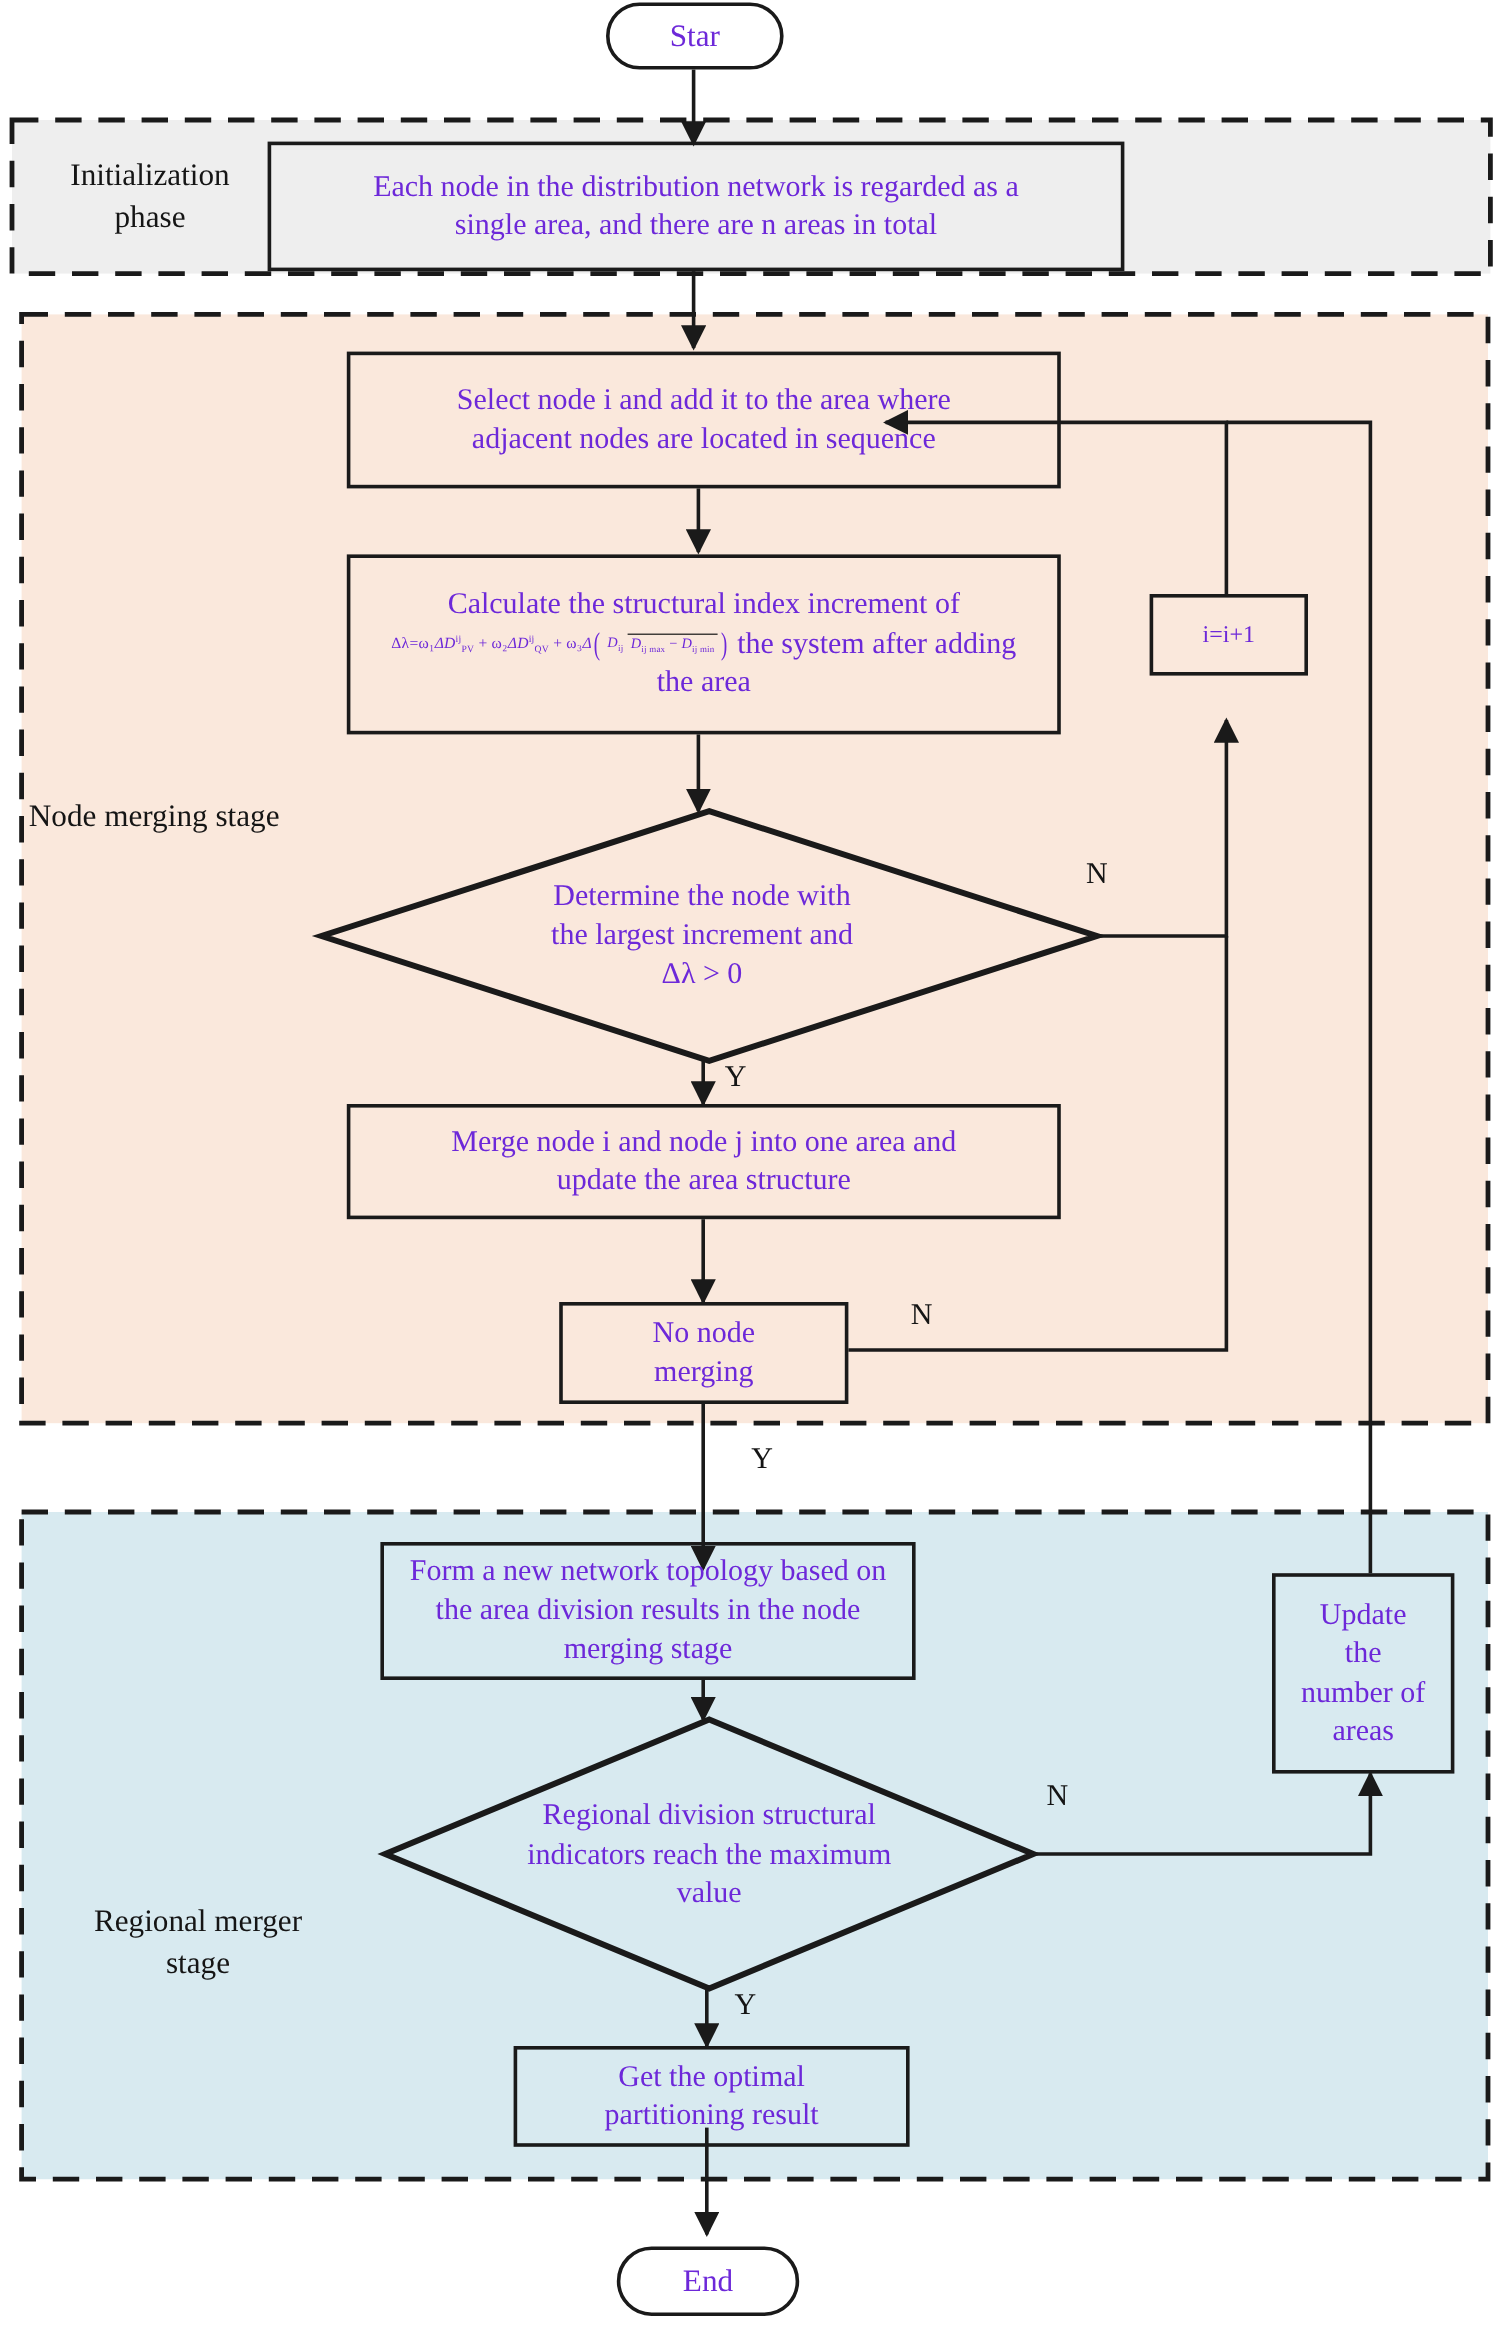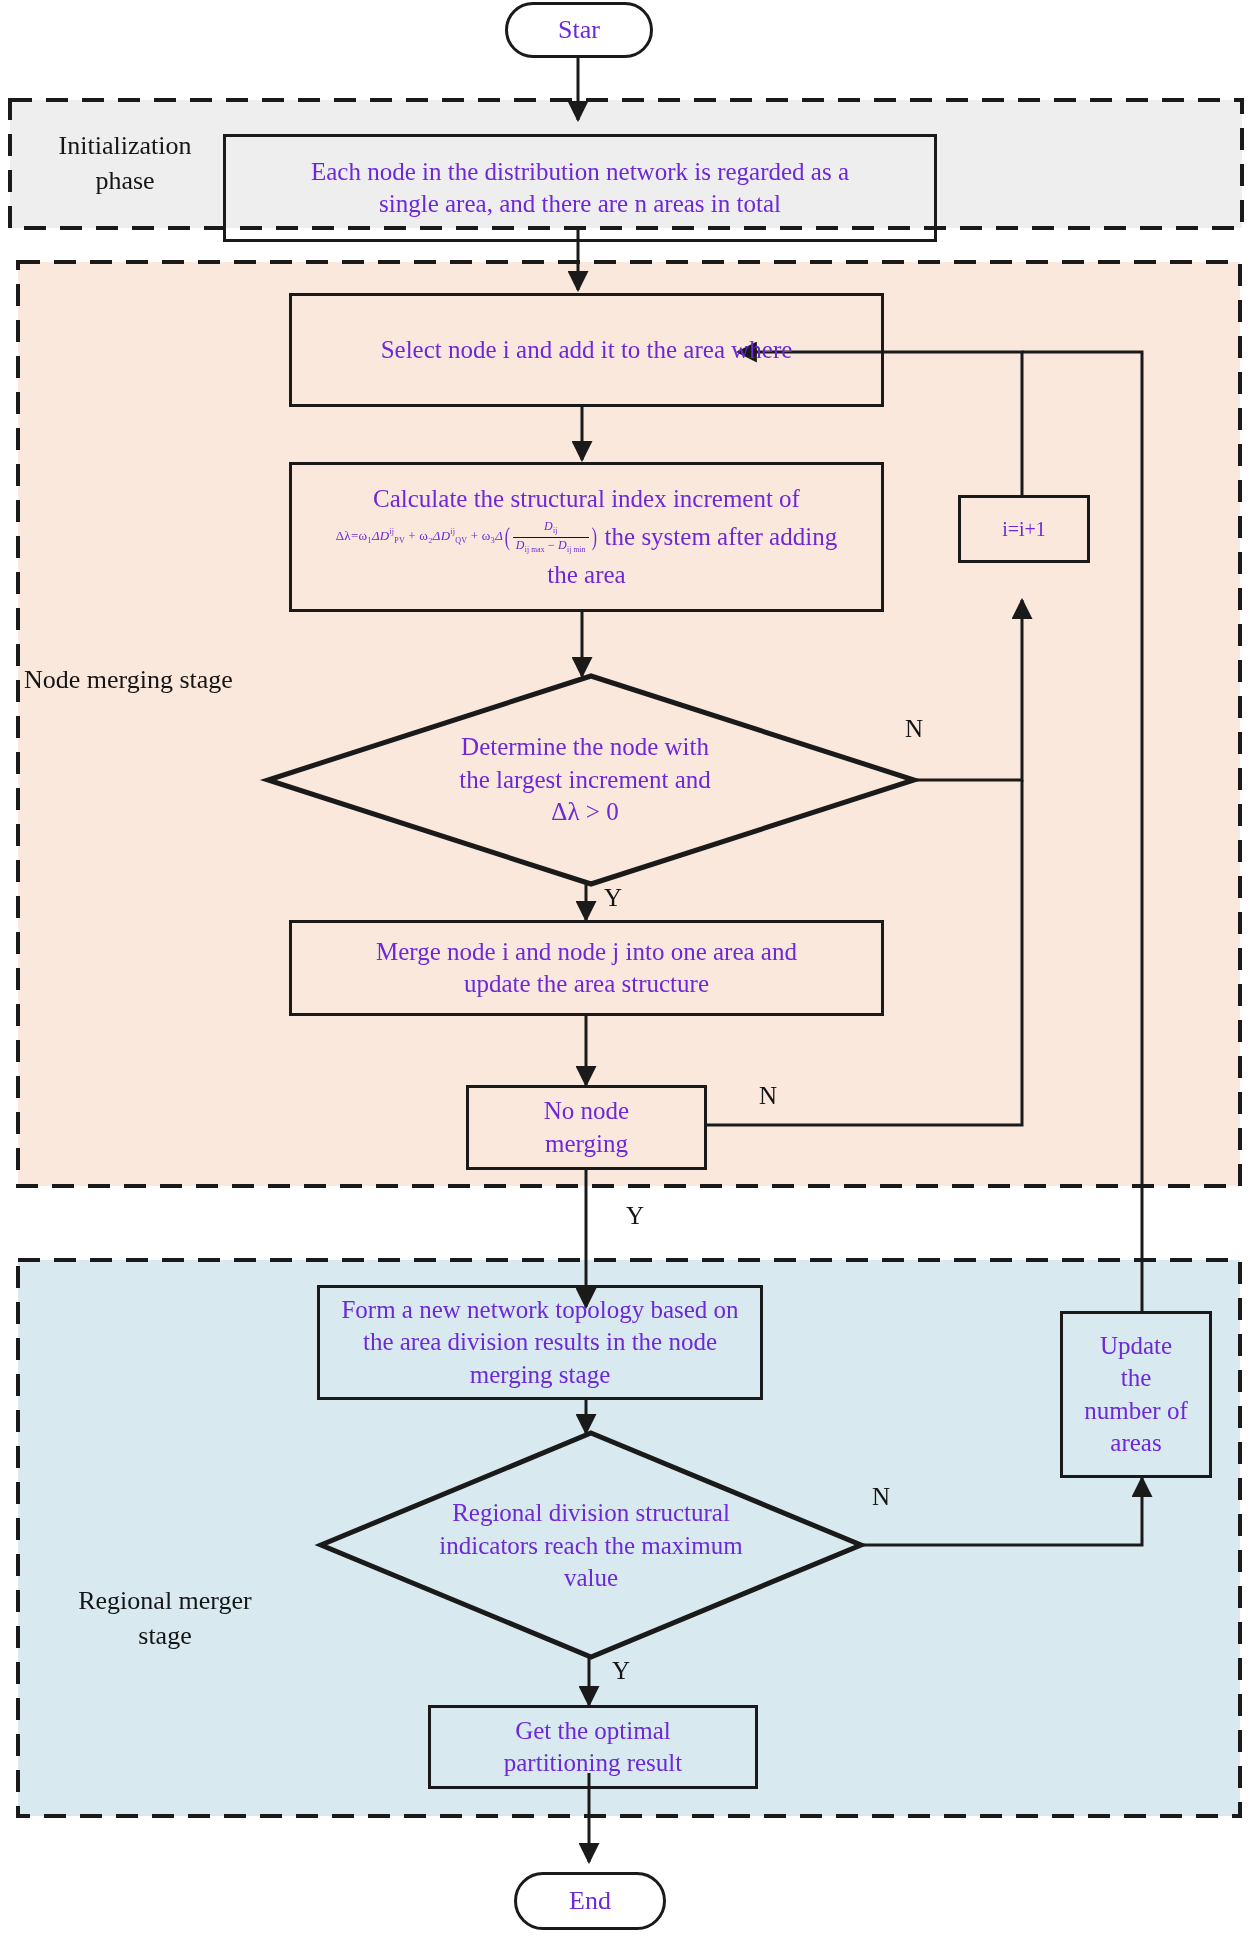--- a/index.html
+++ b/index.html
@@ -73,21 +73,21 @@
   
   .formula {
     font-size: 13px;
     font-family: "Liberation Serif", "DejaVu Serif", serif;
     white-space: nowrap;
     letter-spacing: 0.2px;
   }
   .formula i { font-style: italic; }
   .fr {
     display: inline-flex;
-    flex-direction: column;
+    flex-direction: row;
     align-items: center;
     vertical-align: middle;
     margin: 4px 1px;
   }
   .fr .num { padding: 0 3px; font-size: 12px; }
   .fr .den { padding: 0 3px; border-top: 1px solid #151515; font-size: 12px; }
   .paren {
     display: inline-block;
     font-size: 26px;
     vertical-align: middle;
@@ -162,30 +162,31 @@
 
   <div class="region-label" style="left:40px; top:1583px; width:250px;">
     <div>Regional merger</div>
     <div>stage</div>
   </div>
 
   <div class="node term" style="left:505px; top:2px; width:148px; height:56px;">
     <span>Star</span>
   </div>
 
-  <div class="node proc" style="left:223px; top:118px; width:714px; height:108px;margin-top:16px;">
+  <div class="node proc" style="left:223px; top:118px; width:714px; height:108px;">
     <div>
       <div>Each node in the distribution network is regarded as a</div>
       <div>single area, and there are n areas in total</div>
     </div>
   </div>
 
   <div class="node proc" style="left:289px; top:293px; width:595px; height:114px;">
     <div>
       <div>Select node i and add it to the area where</div>
+      <div>adjacent nodes are located in sequence</div>
     </div>
   </div>
 
   <div class="node proc" style="left:289px; top:462px; width:595px; height:150px; padding:2px 6px;">
     <div class="calcwrap">
       <div>Calculate the structural index increment of</div>
       <div style="display:flex; align-items:center; justify-content:center; gap:6px;">
         <span class="formula">
           <span>Δλ=</span><span>ω₁</span><i><span>ΔD</span></i><sup>ij</sup><sub>PV</sub>
           <span>+</span>

